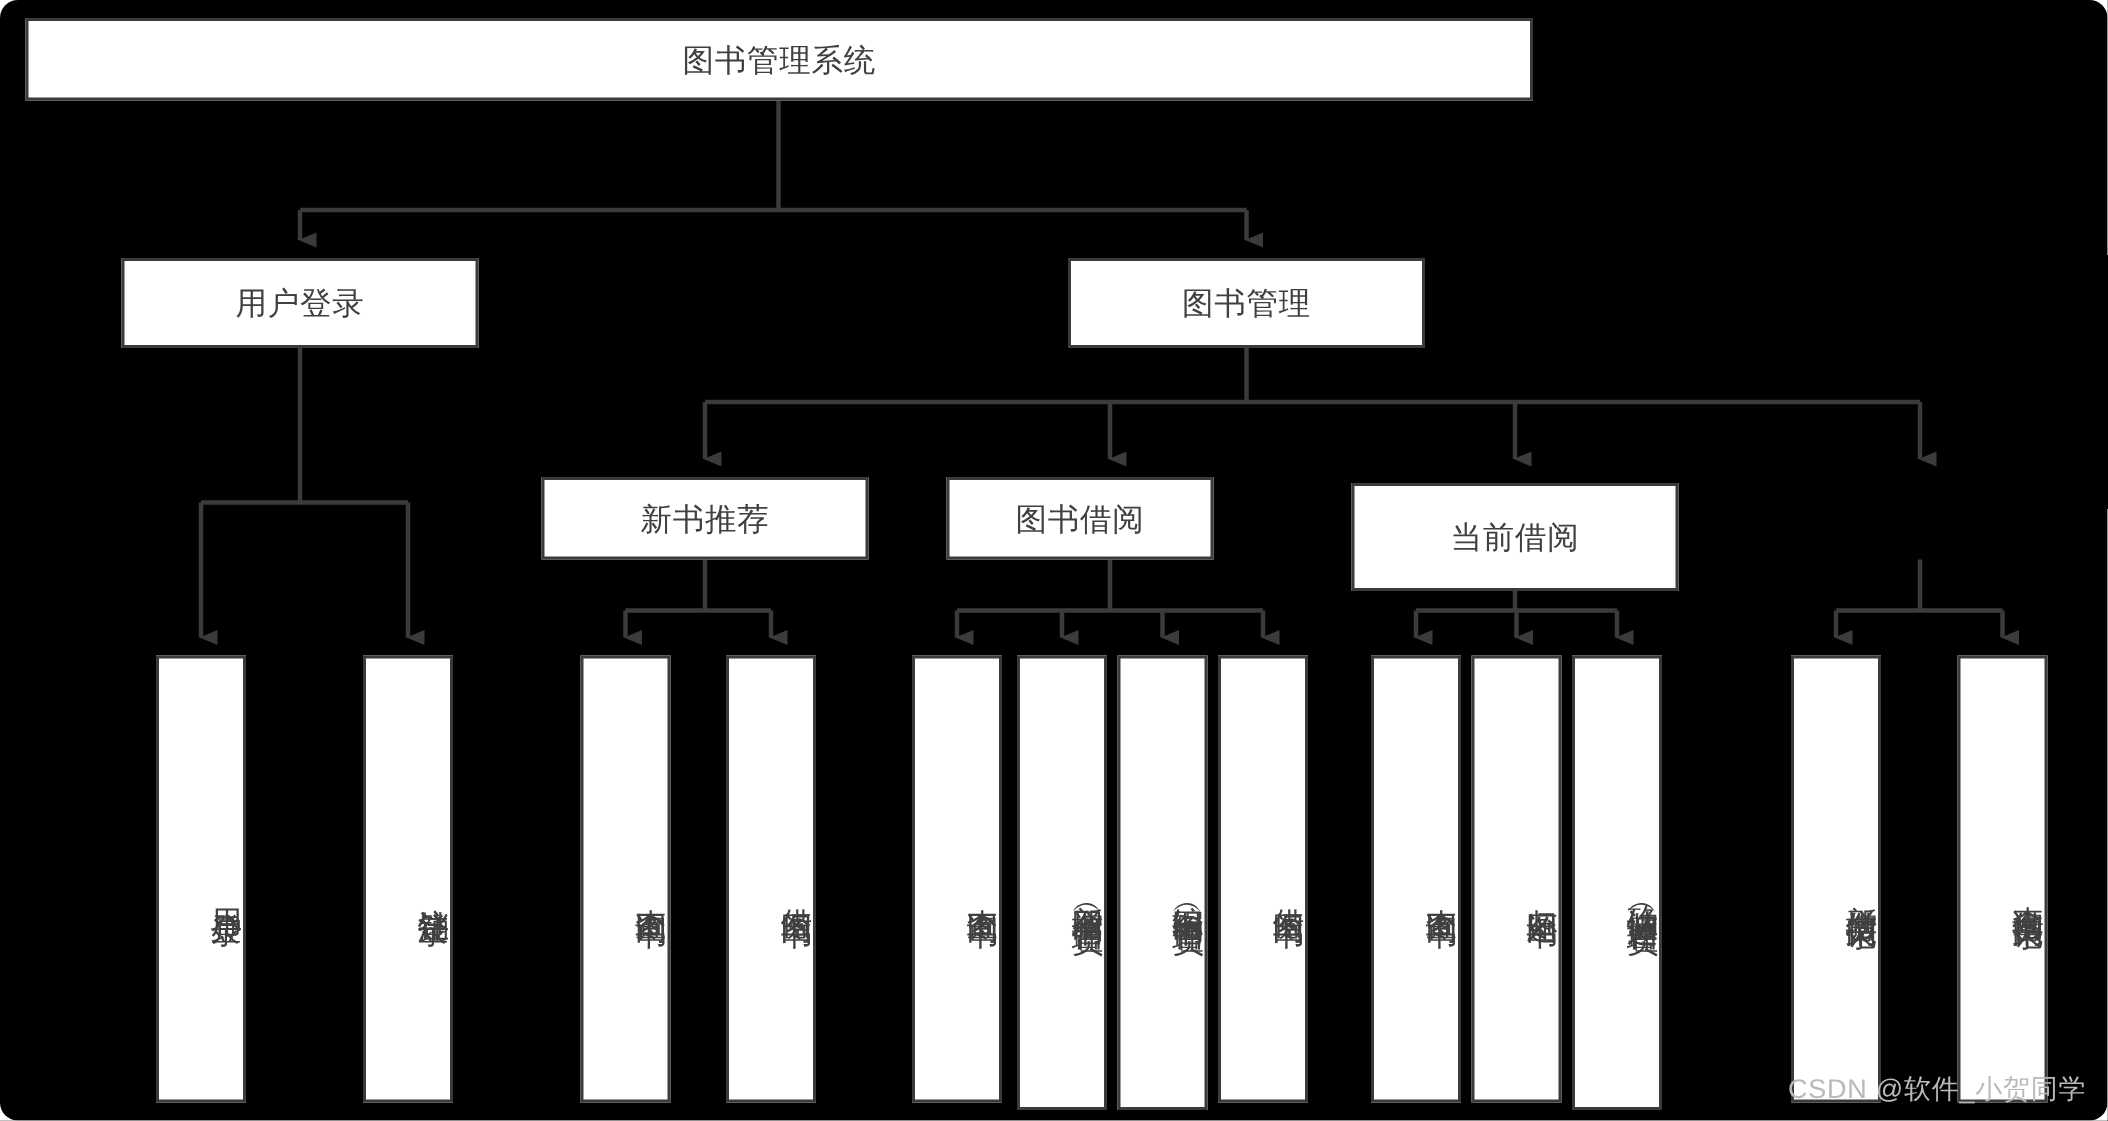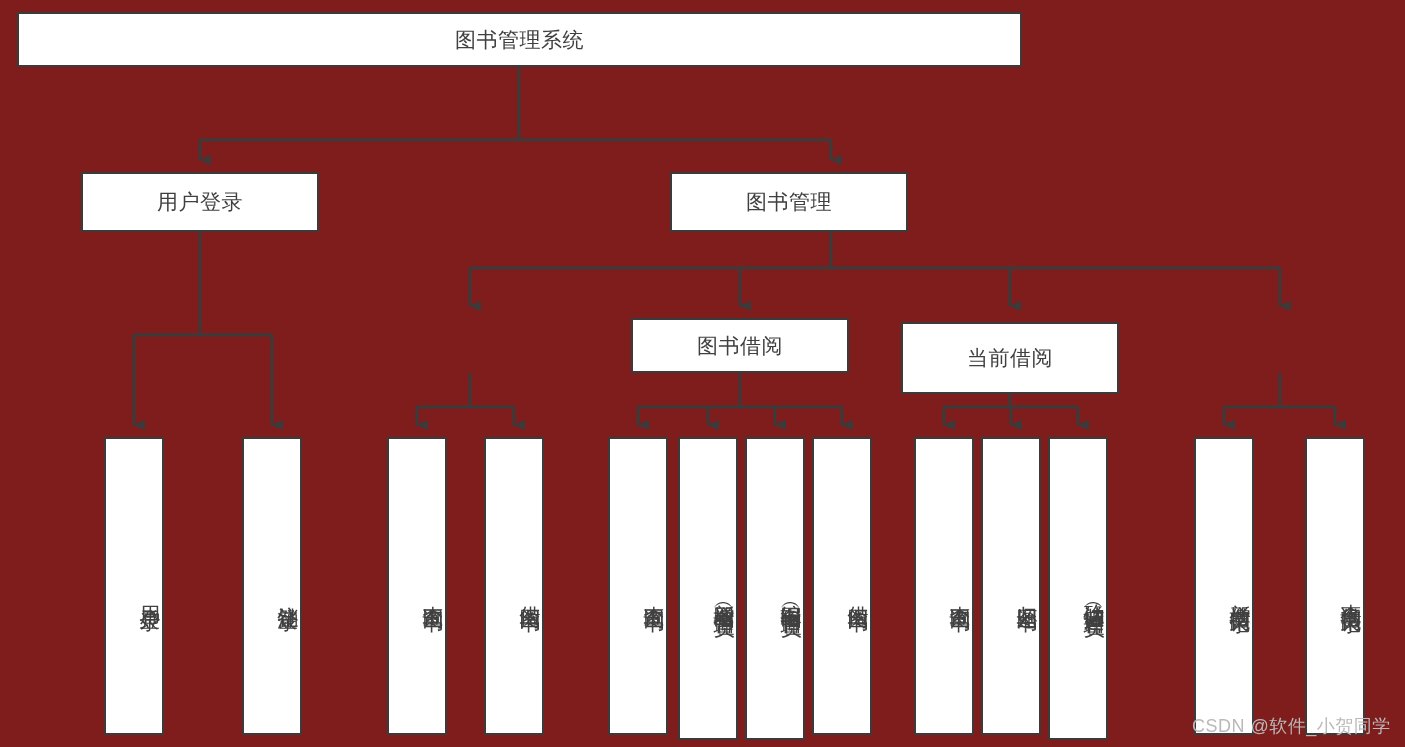--- a/index.html
+++ b/index.html
@@ -63,21 +63,21 @@
     top: 714px;
     font-size: 18px;
     color: #b9b9b9;
     white-space: nowrap;
     letter-spacing: 0.5px;
   }
 </style>
 </head>
 <body>
 
-<div id="canvas" style="background: #7f1d1d;">
+<div id="canvas" style="background: #000000; border-radius: 12px;">
 
   <svg id="wires" viewBox="0 0 1405 747" width="1405" height="747" xmlns="http://www.w3.org/2000/svg">
     <defs>
       <marker id="arrow" viewBox="0 0 10 12" refX="5" refY="11" markerWidth="10" markerHeight="12" orient="auto-start-reverse" markerUnits="userSpaceOnUse">
         <path d="M 0 0 L 10 0 L 5 12 Z" fill="#3b3b3b"></path>
       </marker>
     </defs>
 
     <g stroke="#3b3b3b" stroke-width="3" fill="none">
 
@@ -125,25 +125,28 @@
     </g>
   </svg>
 
   <div class="node horiz" style="left: 17px; top: 12px; width: 1005px; height: 55px; border-color: rgb(59, 59, 59); color: rgb(64, 64, 64); background: rgb(255, 255, 255);">
     <span class="node-label">图书管理系统</span>
   </div>
 
   <div class="node horiz" style="left: 81px; top: 172px; width: 238px; height: 60px; border-color: rgb(59, 59, 59); color: rgb(64, 64, 64); background: rgb(255, 255, 255);">
     <span class="node-label">用户登录</span>
   </div>
-  <div class="node horiz" style="left: 670px; top: 172px; width: 238px; height: 60px; border-color: rgb(59, 59, 59); color: rgb(64, 64, 64); background: rgb(255, 255, 255);">
+  <div class="node horiz" style="left: 712px; top: 172px; width: 238px; height: 60px; border-color: rgb(59, 59, 59); color: rgb(64, 64, 64); background: rgb(255, 255, 255);">
     <span class="node-label">图书管理</span>
   </div>
 
-  <div class="node horiz" style="left: 631px; top: 318px; width: 218px; height: 55px; border-color: rgb(59, 59, 59); color: rgb(64, 64, 64); background: rgb(255, 255, 255);">
+  <div class="node horiz" style="left: 361px; top: 318px; width: 218px; height: 55px; border-color: rgb(59, 59, 59); color: rgb(64, 64, 64); background: rgb(255, 255, 255);">
+    <span class="node-label">新书推荐</span>
+  </div>
+  <div class="node horiz" style="left: 631px; top: 318px; width: 178px; height: 55px; border-color: rgb(59, 59, 59); color: rgb(64, 64, 64); background: rgb(255, 255, 255);">
     <span class="node-label">图书借阅</span>
   </div>
   <div class="node horiz" style="left: 901px; top: 322px; width: 218px; height: 72px; border-color: rgb(59, 59, 59); color: rgb(64, 64, 64); background: rgb(255, 255, 255);">
     <span class="node-label">当前借阅</span>
   </div>
 
   <div class="node vert" style="left: 104px; top: 437px; width: 60px; height: 298px; border-color: rgb(59, 59, 59); color: rgb(64, 64, 64); background: rgb(255, 255, 255);">
     <span class="node-label">用户登录</span>
   </div>
   <div class="node vert" style="left: 242px; top: 437px; width: 60px; height: 298px; border-color: rgb(59, 59, 59); color: rgb(64, 64, 64); background: rgb(255, 255, 255);">

